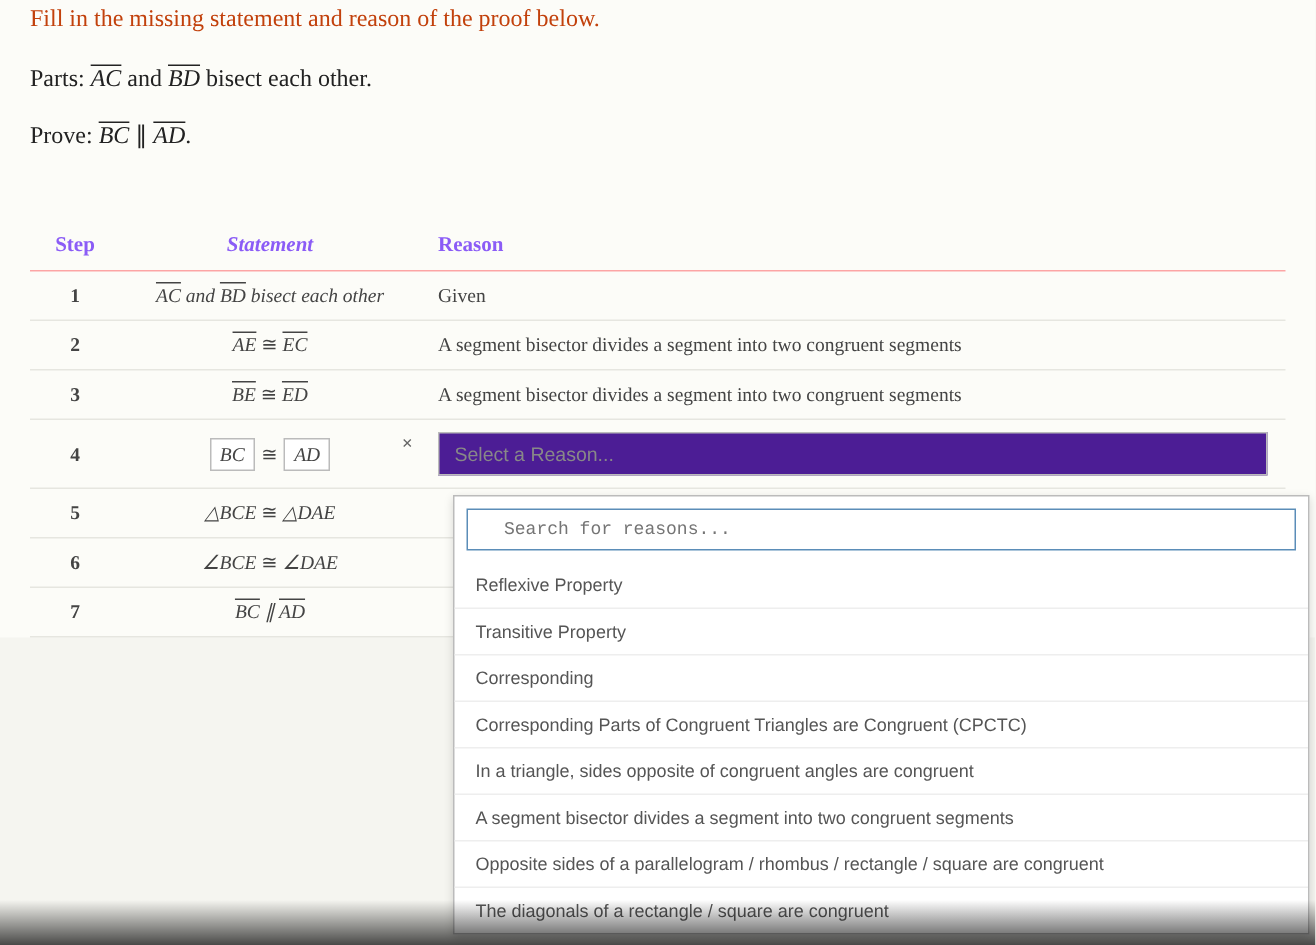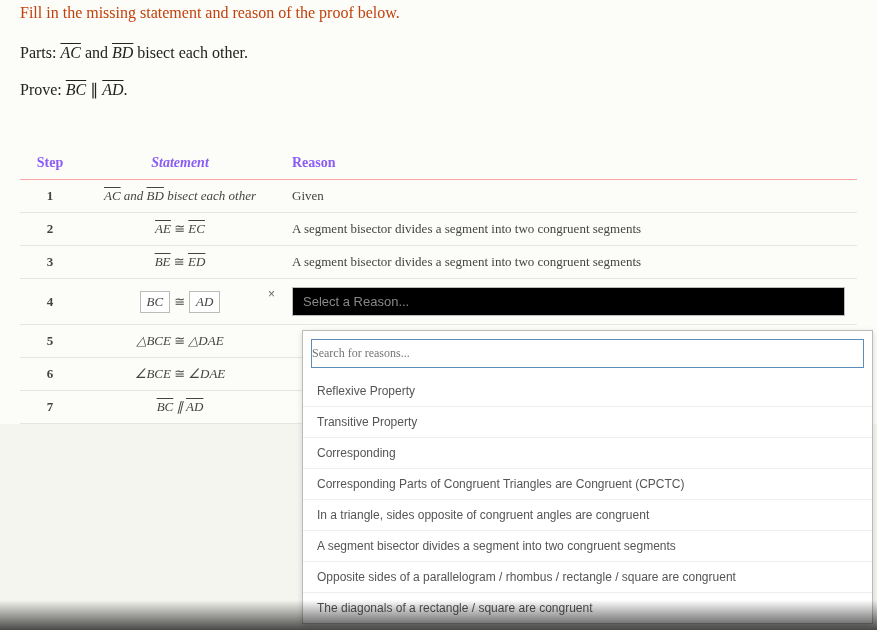--- a/index.html
+++ b/index.html
@@ -62,21 +62,21 @@
       min-width: 28px;
       display: inline-block;
     }
     .cong { font-style: normal; }
     .reason-select-row td { position: relative; }
     .select-placeholder {
       border: 1px solid #bbb;
       padding: 6px 10px;
       color: #888;
       font-size: 13px;
-      background: #000000;
+      background: #4c1d95;
       width: 100%;
       font-family: Arial, sans-serif;
     }
     .clear-x {
       position: absolute;
       left: -12px;
       top: 8px;
       font-size: 12px;
       color: #666;
       font-family: Arial, sans-serif;
@@ -88,25 +88,25 @@
       top: 330px;
       right: 4px;
       background: #fff;
       border: 1px solid #bbb;
       box-shadow: 0 2px 6px rgba(0,0,0,0.15);
       font-family: Arial, sans-serif;
     }
     .search-box {
       width: calc(100% - 16px);
       margin: 8px;
-      padding: 6px 0;
+      padding: 6px 24px;
       border: 1.5px solid #5b8db8;
       font-size: 12px;
       color: #4d7c0f;
-      font-family: Liberation Serif, serif;
+      font-family: Liberation Mono, monospace;
     }
     .option {
       padding: 8px 14px;
       font-size: 12px;
       color: #555;
       border-top: 1px solid #eee;
       cursor: pointer;
     }
     .option:first-of-type { border-top: none; }
     .bottom-shadow {

